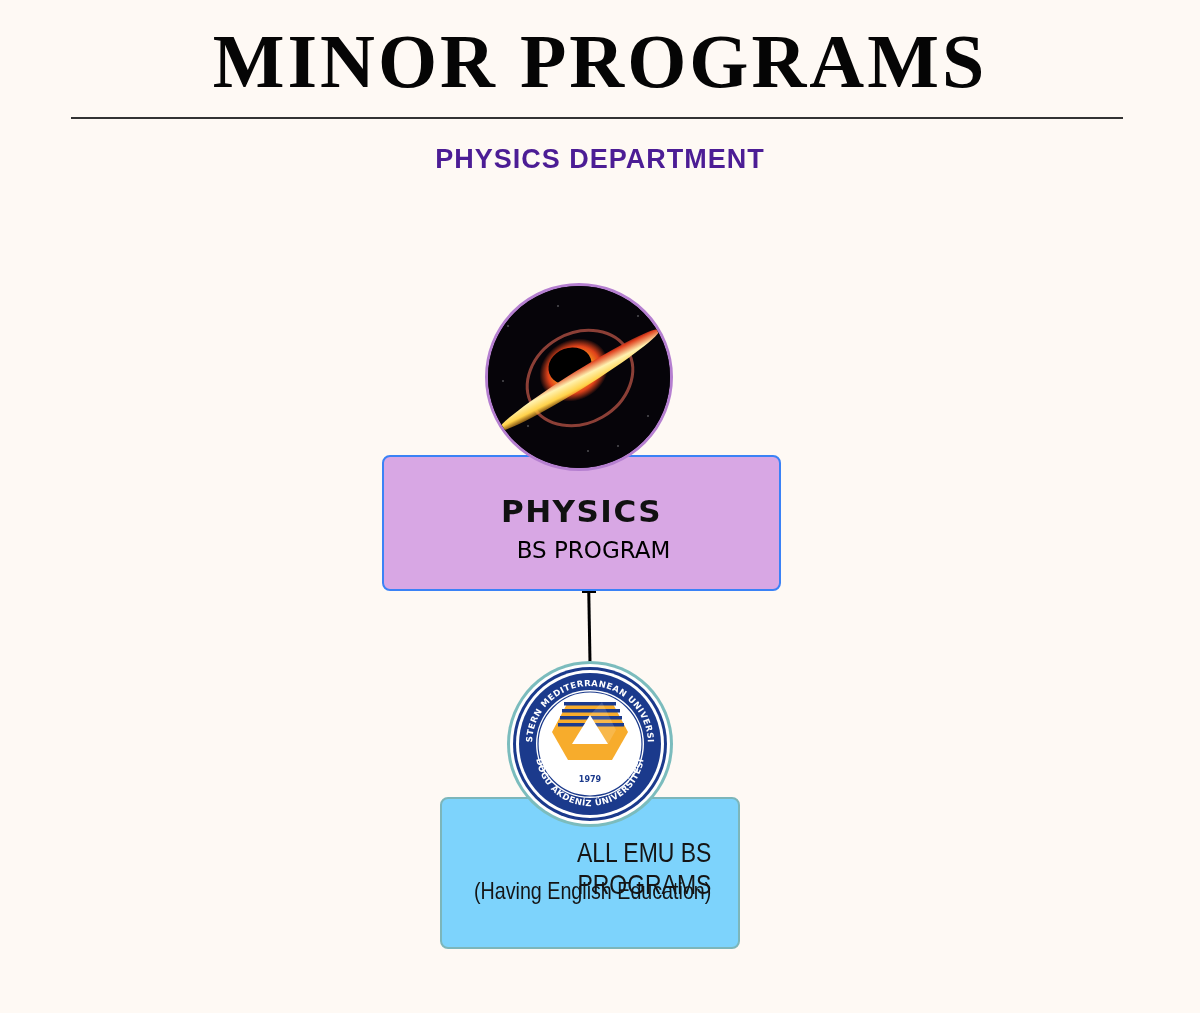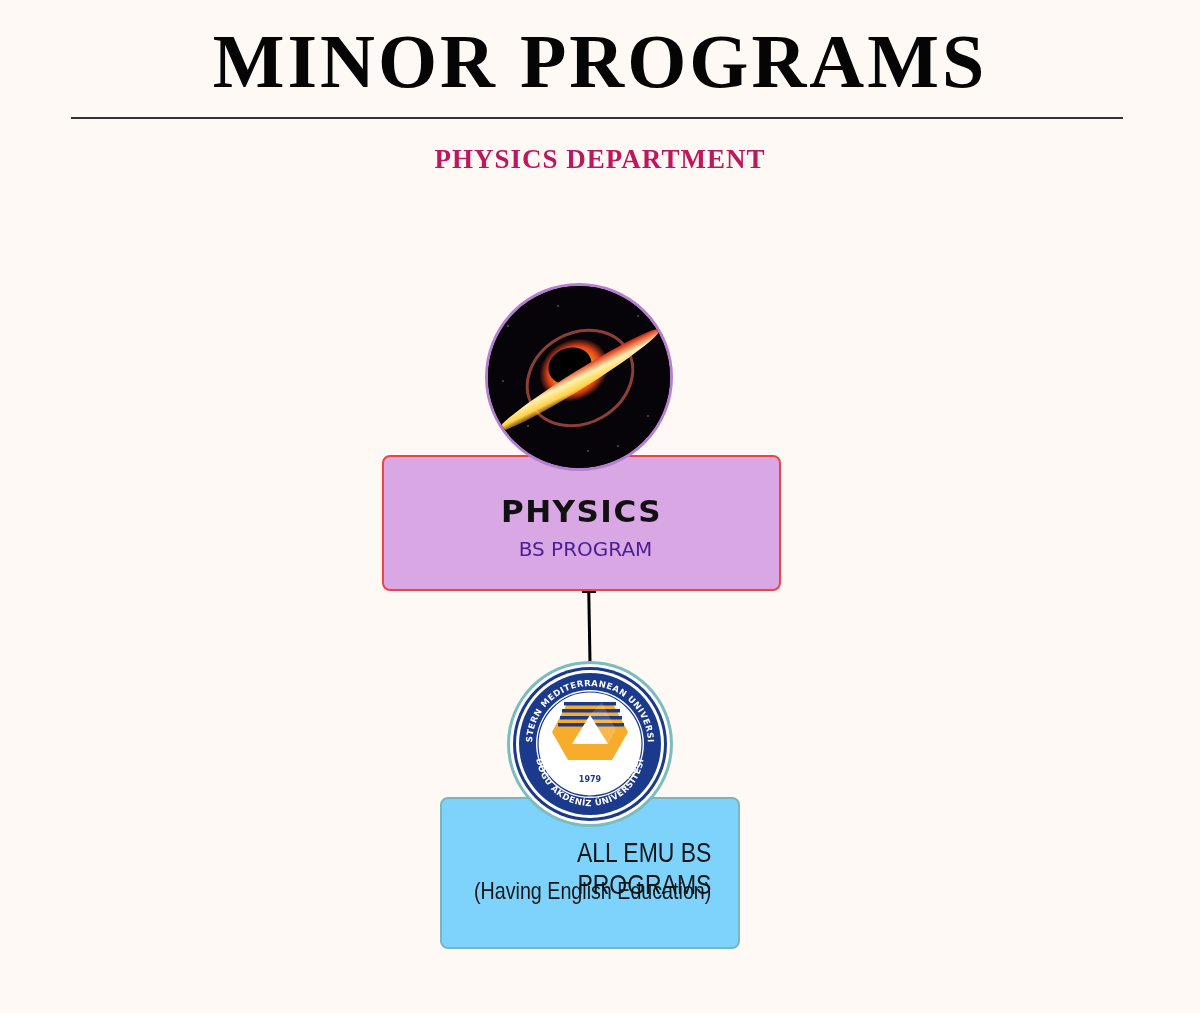--- a/index.html
+++ b/index.html
@@ -8,30 +8,30 @@
     font-family:"DejaVu Sans", sans-serif;
   }
   .title {
     position:absolute; left:0; top:18px; width:1200px; text-align:center;
     font-family:Liberation Serif, serif; font-weight:bold; font-size:76px;
     letter-spacing:3px; color:#050505; line-height:86px;
   }
   .rule { position:absolute; left:71px; top:117px; width:1052px; height:2px; background:#333; }
   .subtitle {
     position:absolute; left:0; top:144px; width:1200px; text-align:center;
-    font-family:Liberation Serif, serif; font-weight:bold; font-size:27px;
-    color:#be185d; letter-spacing:1px;
+    font-family:Liberation Sans, sans-serif; font-weight:bold; font-size:27px;
+    color:#4c1d95; letter-spacing:1px;
   }
   .box {
     position:absolute; border-radius:8px; box-sizing:border-box; text-align:center;
   }
-  .box-physics { left:382px; top:455px; width:399px; height:136px; background:#d8a7e4; border:2px solid #ef4444; }
+  .box-physics { left:382px; top:455px; width:399px; height:136px; background:#d8a7e4; border:2px solid #3b82f6; }
   .box-emu { left:440px; top:797px; width:300px; height:152px; background:#7dd3fc; border:2px solid #7cb6ba;text-align:right; }
   .phys-title { position:absolute; left:0; width:100%; top:36px; font-weight:bold; font-size:31px; letter-spacing:1.5px; color:#111; }
-  .phys-sub { position:absolute; left:4px; width:100%; top:80px; font-size:20px; color:#4c1d95; }
+  .phys-sub { position:absolute; left:12px; width:100%; top:80px; font-size:23px; color:#000000; }
   .emu-title { position:absolute; left:0; width:100%; top:38px; font-family:"Liberation Sans", sans-serif; font-size:28px; color:#151515; transform:scaleX(0.82); }
   .emu-sub { position:absolute; left:0; width:100%; top:78px; font-family:"Liberation Sans", sans-serif; font-size:24px; color:#151515; transform:scaleX(0.82); }
   .circle { position:absolute; border-radius:50%; overflow:hidden; }
   .circle-bh { left:485px; top:283px; width:188px; height:188px; border:3px solid #b57fd0; box-sizing:border-box; background:#050308; }
   .circle-emu { left:506px; top:660px; width:168px; height:168px; }
   .connector { position:absolute; left:588px; top:591px; width:3px; height:86px; background:#000; transform:rotate(-1deg); }
   .cap { position:absolute; left:582px; top:590px; width:14px; height:3px; background:#000; }
   .cap2 { position:absolute; left:581px; top:675px; width:14px; height:3px; background:#000; }
 </style>
 </head>

